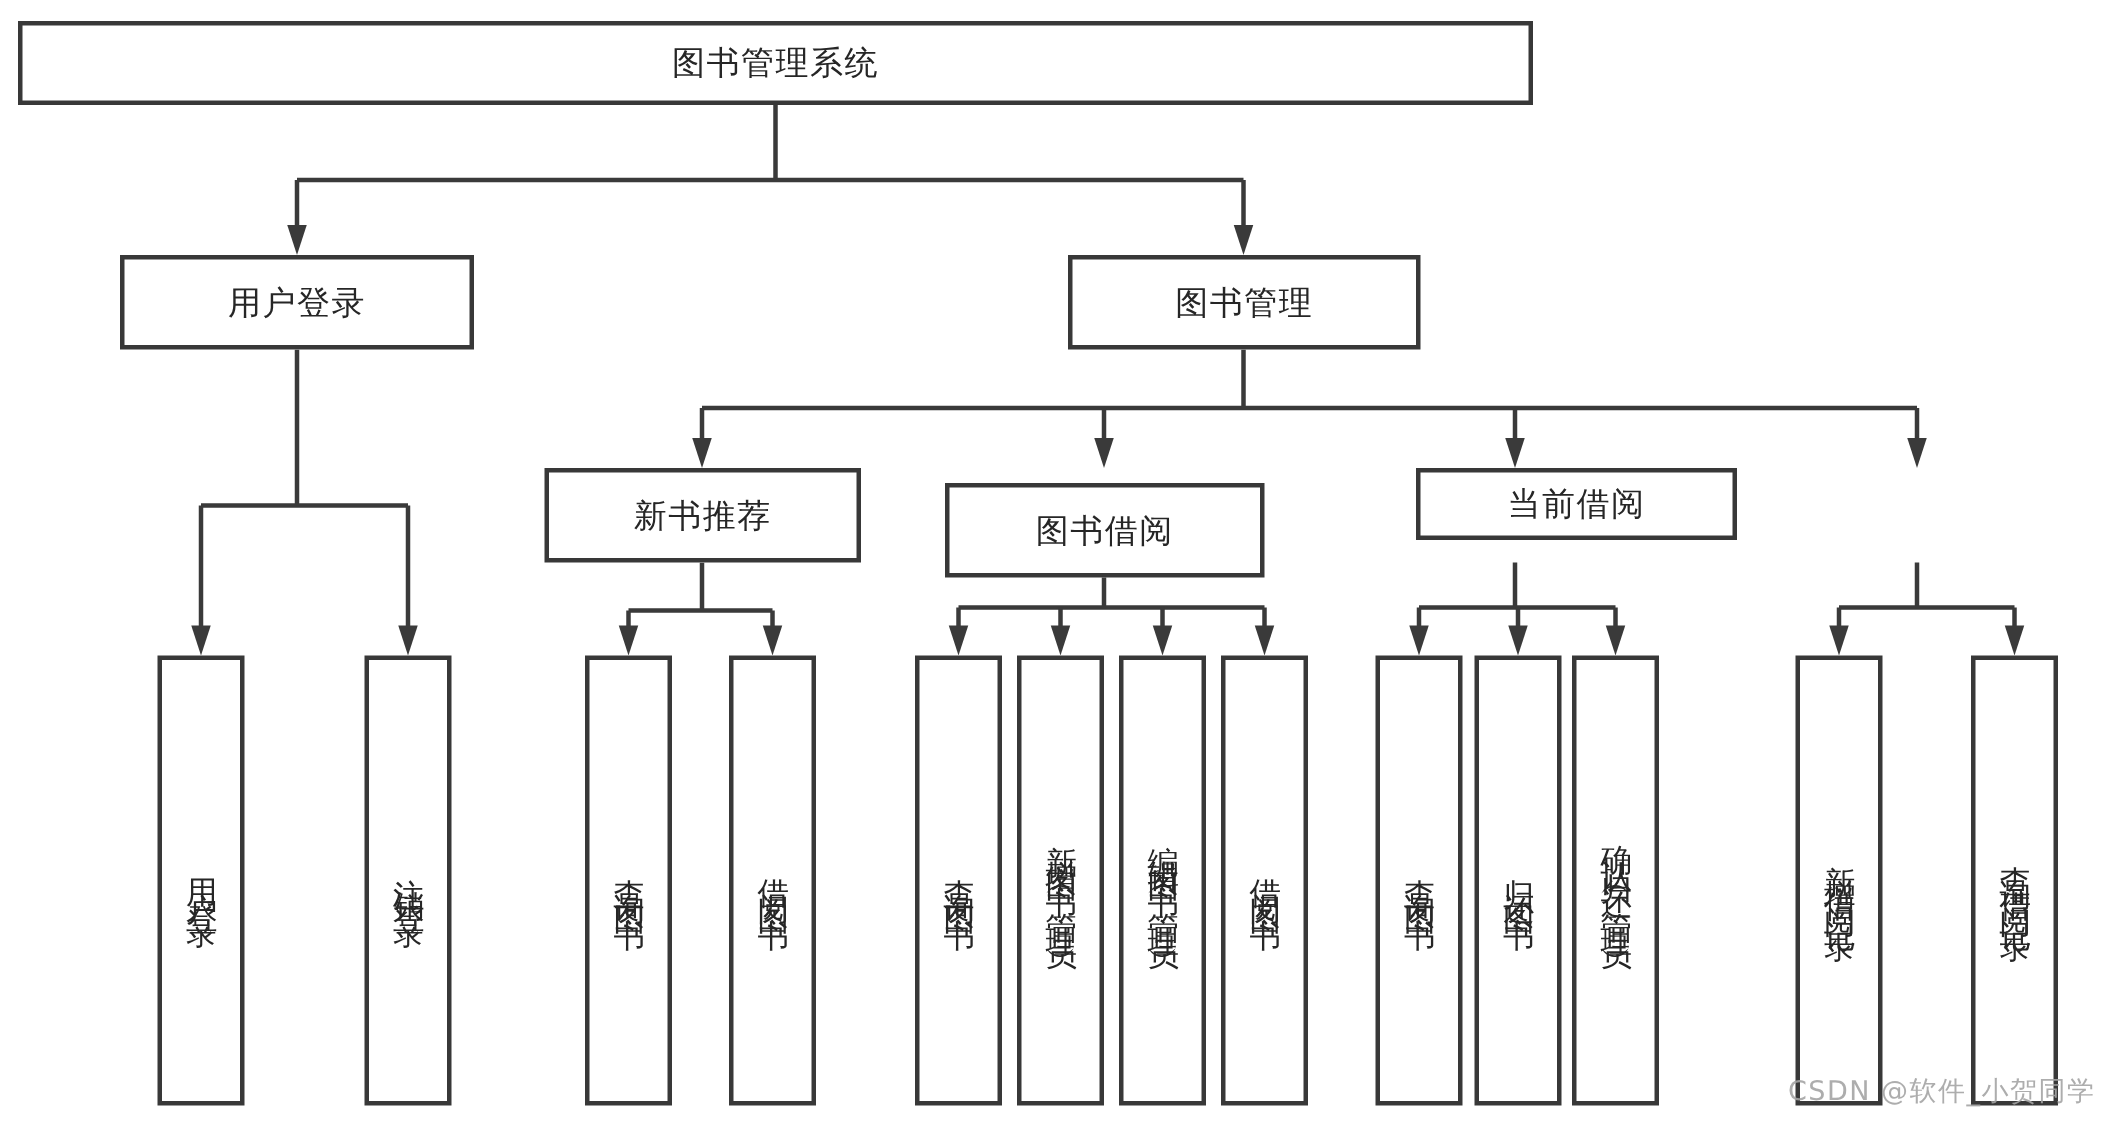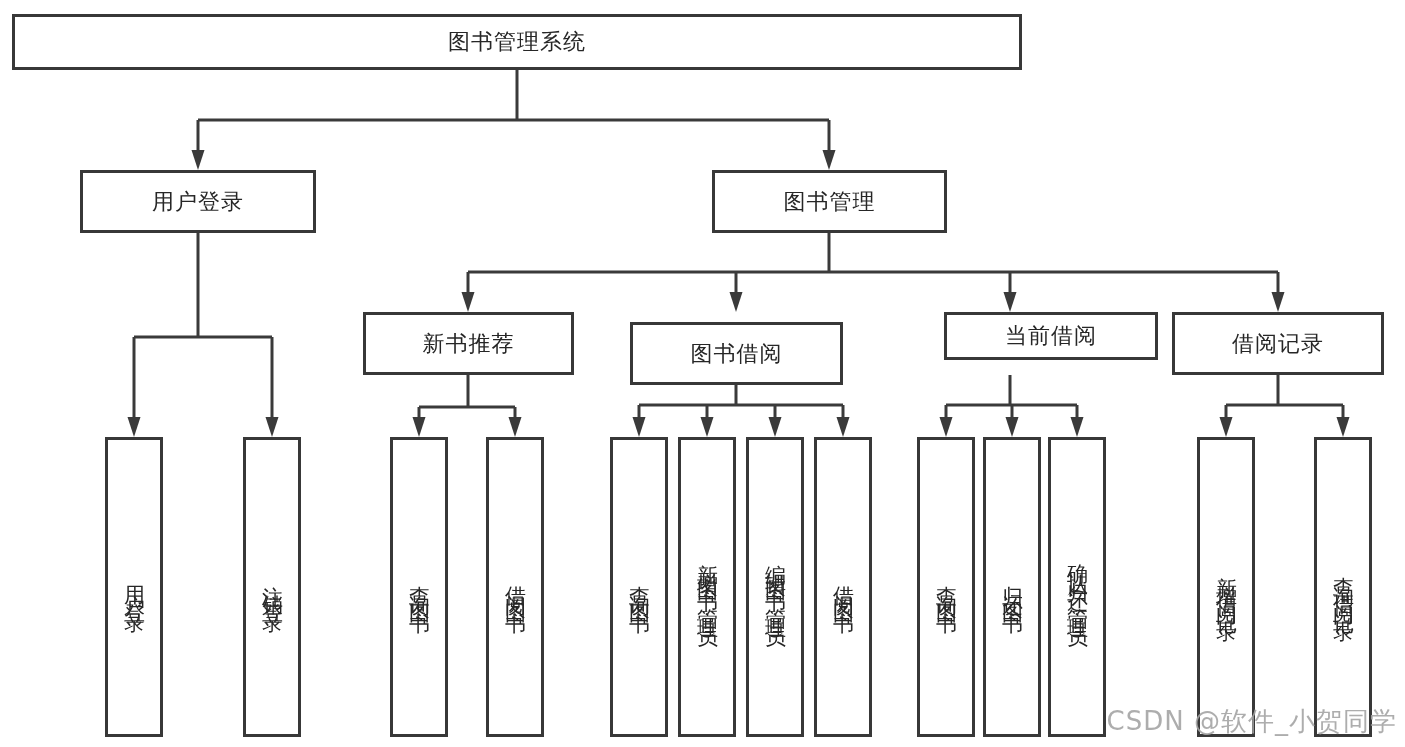--- a/index.html
+++ b/index.html
@@ -33,21 +33,21 @@
     writing-mode:vertical-rl;
     text-orientation:mixed;
     font-size:21px;
     letter-spacing:9px;
     line-height:1;
     white-space:nowrap;
   }
   .watermark{
     position:absolute;
     right:8px;bottom:8px;
-    font-size:26px;
+    font-size:18px;
     color:rgba(164,164,164,0.9);
     letter-spacing:1px;
     z-index:5;
     white-space:nowrap;
   }
   svg line{stroke:#3a3a3a;stroke-width:3;}
   svg path{stroke:#3a3a3a;stroke-width:3;fill:none;}
   svg polygon{fill:#3a3a3a;stroke:none;}
 </style>
 </head>
@@ -123,23 +123,20 @@
 
   <div class="box hbox" style="left:363px;top:312px;width:211px;height:63px;align-items:center;">
     <span>新书推荐</span>
   </div>
   <div class="box hbox" style="left:630px;top:312px;width:213px;height:63px;margin-top:10px;">
     <span>图书借阅</span>
   </div>
   <div class="box hbox" style="left:903px;top:312px;width:214px;height:48px;margin-left:41px;">
     <span>当前借阅</span>
   </div>
-  <div class="box hbox" style="left:1172px;top:312px;width:212px;height:63px;">
-    <span>借阅记录</span>
-  </div>
 
   <div class="box vbox" style="left:105px;">
     <span>用户登录</span>
   </div>
   <div class="box vbox" style="left:243px;">
     <span>注销登录</span>
   </div>
   <div class="box vbox" style="left:390px;">
     <span>查询图书</span>
   </div>

